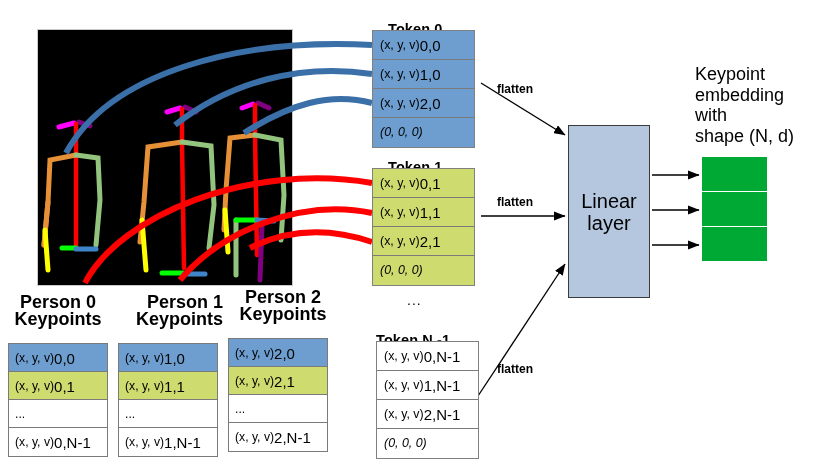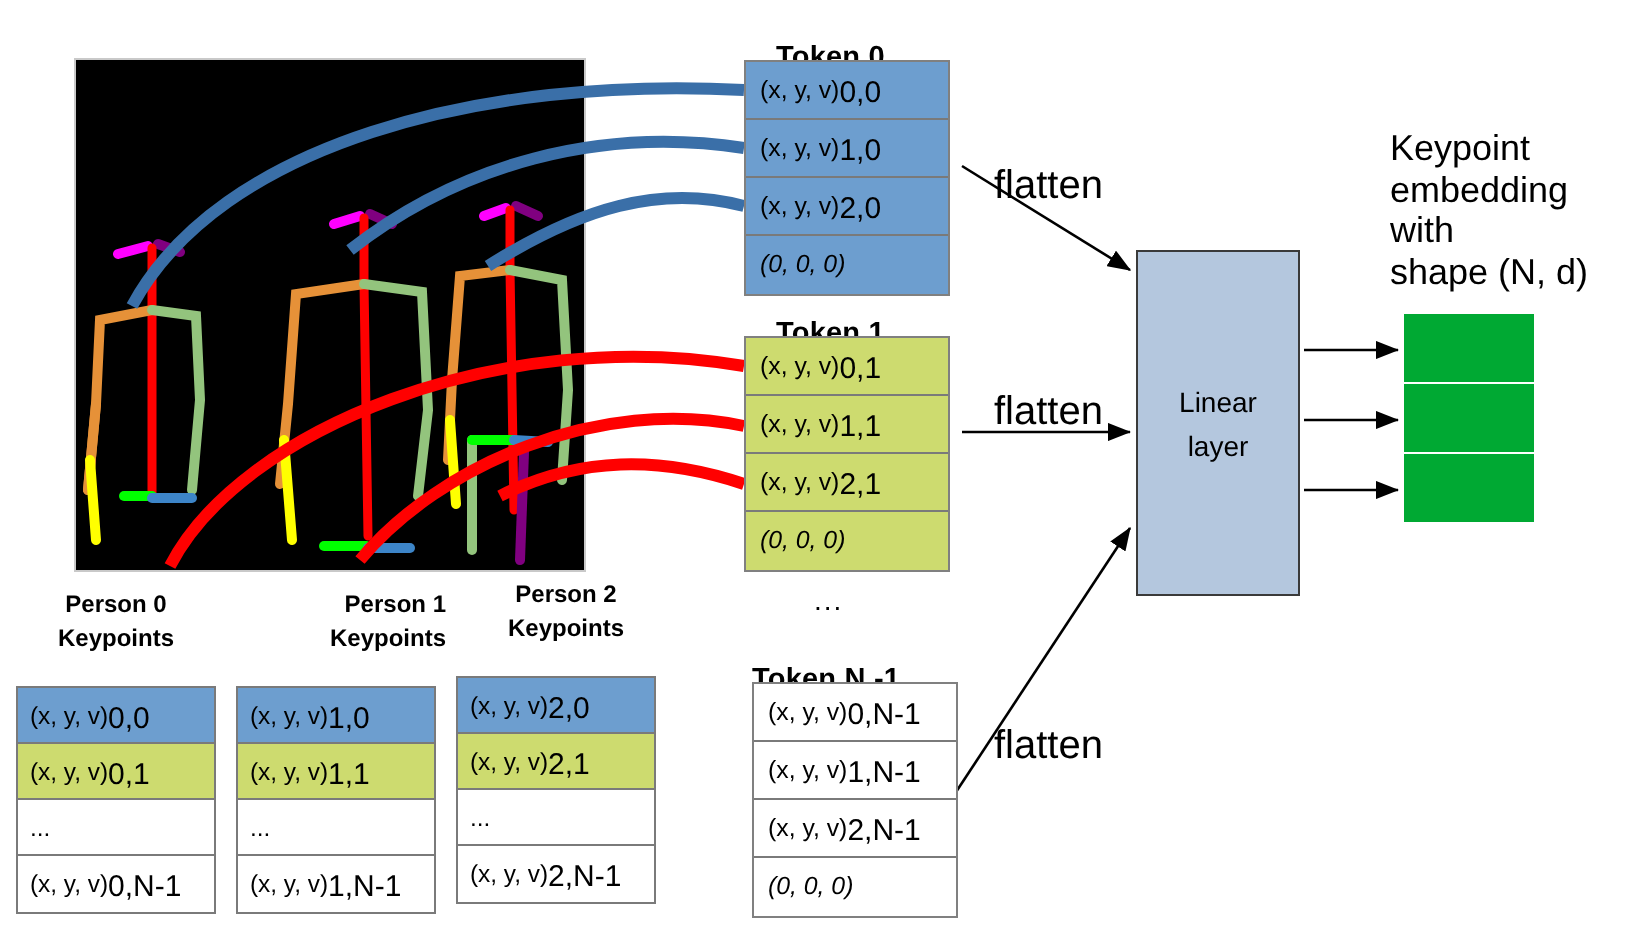--- a/index.html
+++ b/index.html
@@ -32,47 +32,47 @@
     font-size:12.4px;padding-left:7px;white-space:nowrap;
   }
   .tok-table .row:last-child{border-bottom:none;font-style:italic;}
   .blue-fill{background:#6d9ecf;}
   .green-fill{background:#cddb6f;}
   .white-fill{background:#ffffff;}
   .sub{font-size:15px;vertical-align:-2px;letter-spacing:0;}
 
   
   .pk-head{
-    font-weight:bold;font-size:12px;text-align:center;line-height:17px;width:110px;
+    font-weight:bold;font-size:18px;text-align:center;line-height:17px;width:110px;
   }
   .pk-table{
     width:100px;border:1.5px solid #7a7a7a;box-sizing:border-box;background:#fff;
   }
   .pk-table .row{
     height:28px;line-height:28px;box-sizing:border-box;
     border-bottom:1.1px solid #7a7a7a;font-size:12.2px;padding-left:6px;white-space:nowrap;
   }
   .pk-table .row:last-child{border-bottom:none;}
 
   
   #linear-layer{
     left:568px;top:125px;width:82px;height:173px;
     background:#b4c7de;border:1.3px solid #3a3a3a;box-sizing:border-box;
     display:flex;align-items:center;justify-content:center;
   }
-  #linear-layer .txt{font-size:14px;line-height:22px;text-align:center;}
+  #linear-layer .txt{font-size:20px;line-height:22px;text-align:center;}
 
   
   #embed-label{left:695px;top:64px;width:120px;font-size:18px;line-height:20.5px;}
   .embed-box{left:702px;width:65px;height:34px;background:#00a933;}
   #embed-box-0{top:157px;}
   #embed-box-1{top:192px;}
   #embed-box-2{top:227px;}
 
-  .flatten{font-size:20px;white-space:nowrap;}
+  .flatten{font-size:12px;white-space:nowrap;font-weight:bold;}
   .dots{font-size:14px;letter-spacing:1px;}
 </style>
 </head>
 <body>
 
 <div class="abs" id="pose-image">
   <svg id="pose-svg" width="254" height="255" viewBox="0 0 254 255">
     <rect x="0" y="0" width="254" height="255" fill="#000000"></rect>
     <g stroke-linecap="round" fill="none">
 

